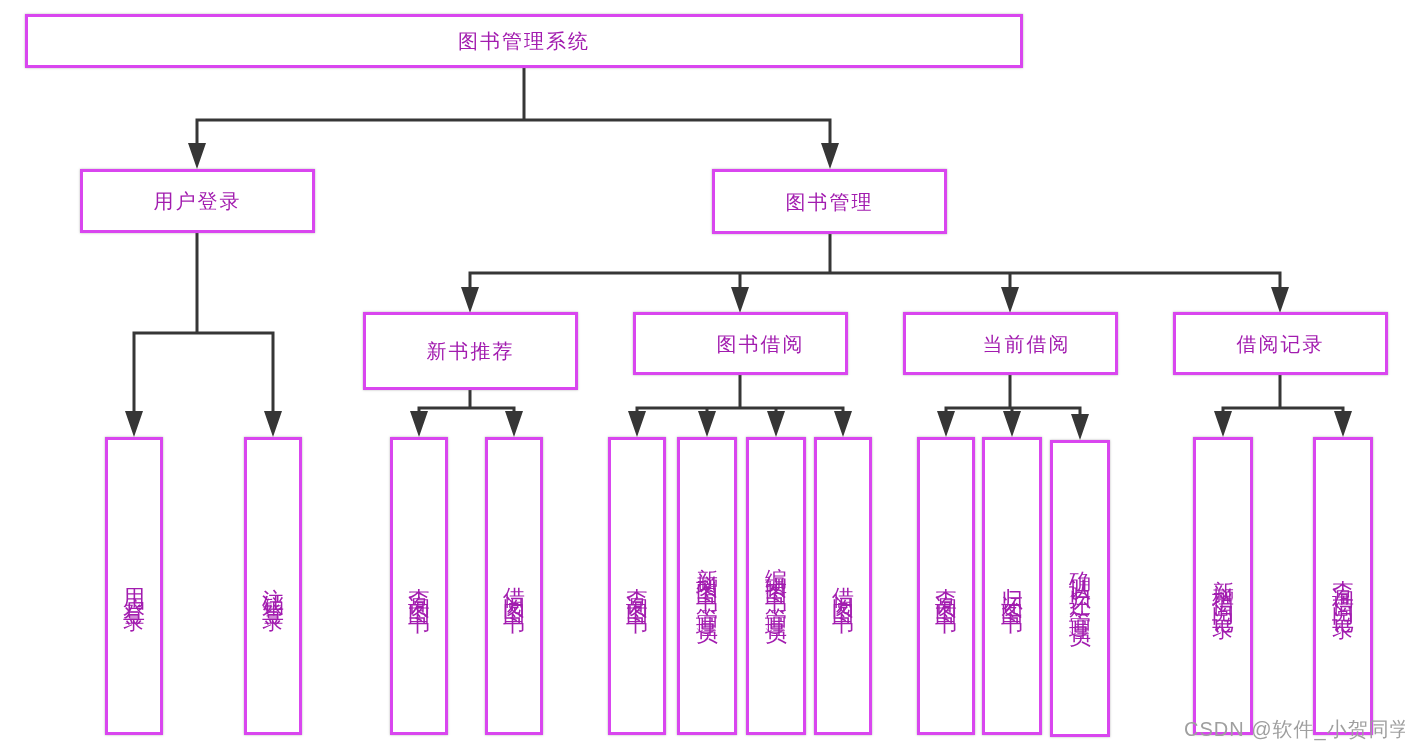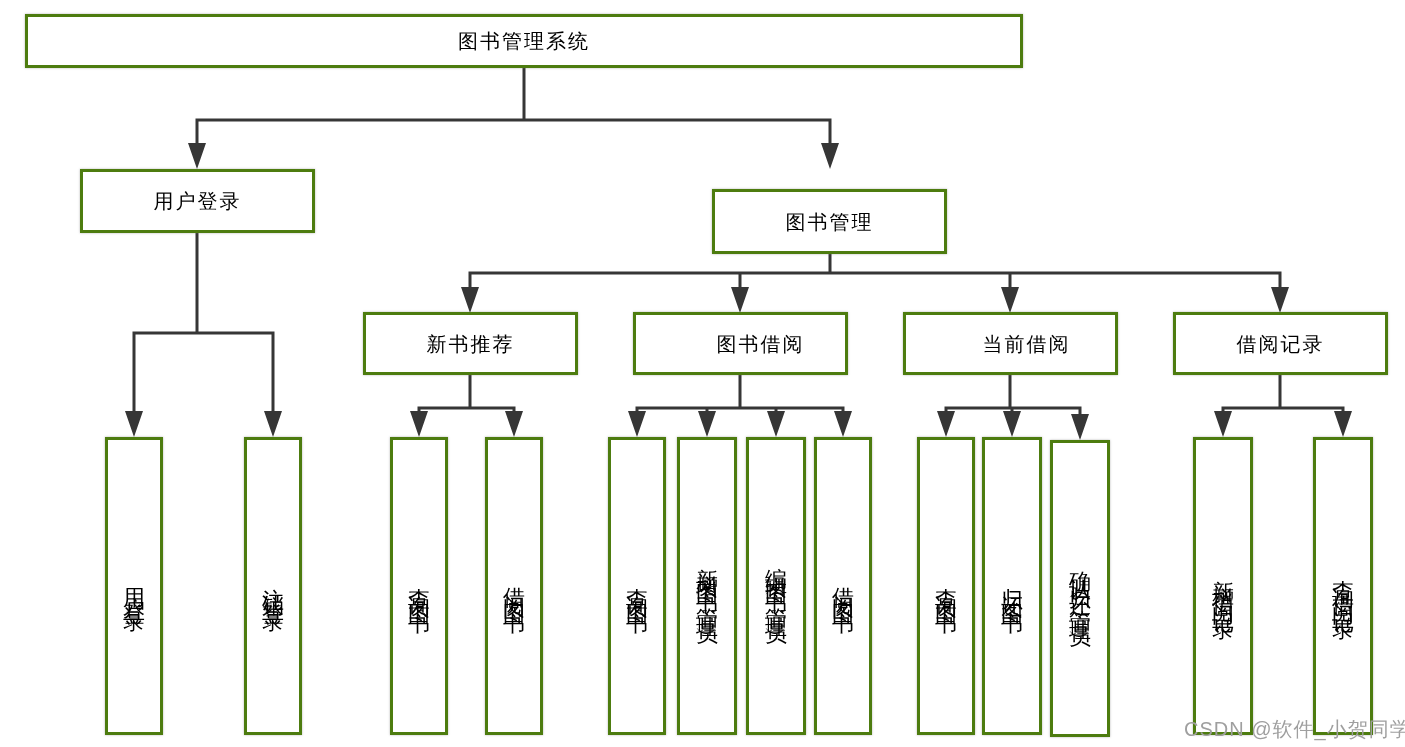--- a/index.html
+++ b/index.html
@@ -3,23 +3,23 @@
 <meta charset="utf-8">
 <style>
   html,body { margin:0; padding:0; background:#ffffff; }
   .canvas {
     position:relative; width:1405px; height:747px; background:#ffffff;
     font-family:"Liberation Sans", sans-serif; overflow:hidden; color:#1f1f1f;
   }
   .connectors { position:absolute; left:0; top:0; width:1405px; height:747px; }
   .node {
     position:absolute; box-sizing:border-box; background:#ffffff;
-    border:3px solid #4d7c0f; box-shadow:0 0 2px rgba(120,120,120,.55);
+    border:3px solid #d946ef; box-shadow:0 0 2px rgba(120,120,120,.55);
     display:flex; align-items:center; justify-content:center;
-    color:#000000; line-height:1;
+    color:#a21caf; line-height:1;
   }
   .h-node { font-size:20px; letter-spacing:2px; white-space:nowrap; }
   .v-node {
     writing-mode:vertical-rl; text-orientation:mixed;
     font-size:22px; letter-spacing:8px;
   }
   .watermark {
     position:absolute; left:1184px; top:716px;
     font-size:20px; color:#9f9f9f; letter-spacing:1px; white-space:nowrap;
   }
@@ -45,23 +45,23 @@
              M628,411L646,411L637,437Z M698,411L716,411L707,437Z
              M767,411L785,411L776,437Z M834,411L852,411L843,437Z
              M937,411L955,411L946,437Z M1003,411L1021,411L1012,437Z
              M1071,414L1089,414L1080,440Z
              M1214,411L1232,411L1223,437Z M1334,411L1352,411L1343,437Z" fill="#363636" stroke="none"></path>
   </svg>
 
   <div class="node h-node" style="left:25px; top:14px; width:998px; height:54px;">图书管理系统</div>
 
   <div class="node h-node" style="left:80px; top:169px; width:235px; height:64px;">用户登录</div>
-  <div class="node h-node" style="left:712px; top:169px; width:235px; height:65px;margin-top:20px;">图书管理</div>
+  <div class="node h-node" style="left:712px; top:169px; width:235px; height:65px;">图书管理</div>
 
-  <div class="node h-node" style="left:363px; top:312px; width:215px; height:63px;">新书推荐</div>
+  <div class="node h-node" style="left:363px; top:312px; width:215px; height:78px;">新书推荐</div>
   <div class="node h-node" style="left:633px; top:312px; width:215px; height:63px;padding-left:40px;">图书借阅</div>
   <div class="node h-node" style="left:903px; top:312px; width:215px; height:63px;padding-left:32px;">当前借阅</div>
   <div class="node h-node" style="left:1173px; top:312px; width:215px; height:63px;">借阅记录</div>
 
   <div class="node v-node" style="left:105px; top:437px; width:58px; height:298px;">用户登录</div>
   <div class="node v-node" style="left:244px; top:437px; width:58px; height:298px;">注销登录</div>
 
   <div class="node v-node" style="left:390px; top:437px; width:58px; height:298px;">查询图书</div>
   <div class="node v-node" style="left:485px; top:437px; width:58px; height:298px;">借阅图书</div>
 

